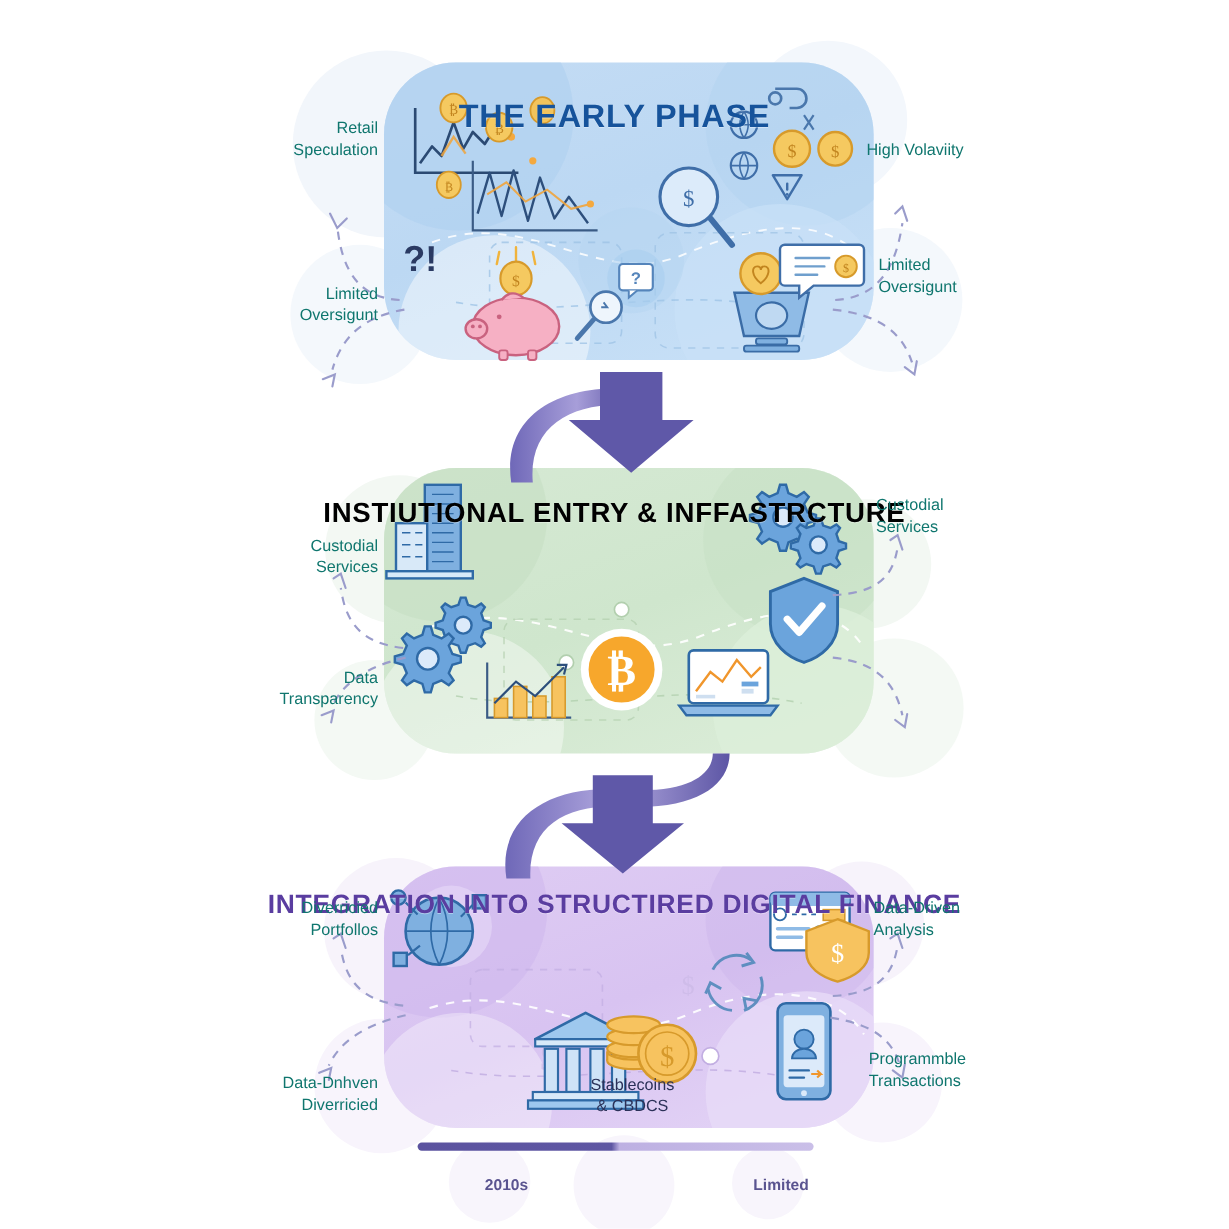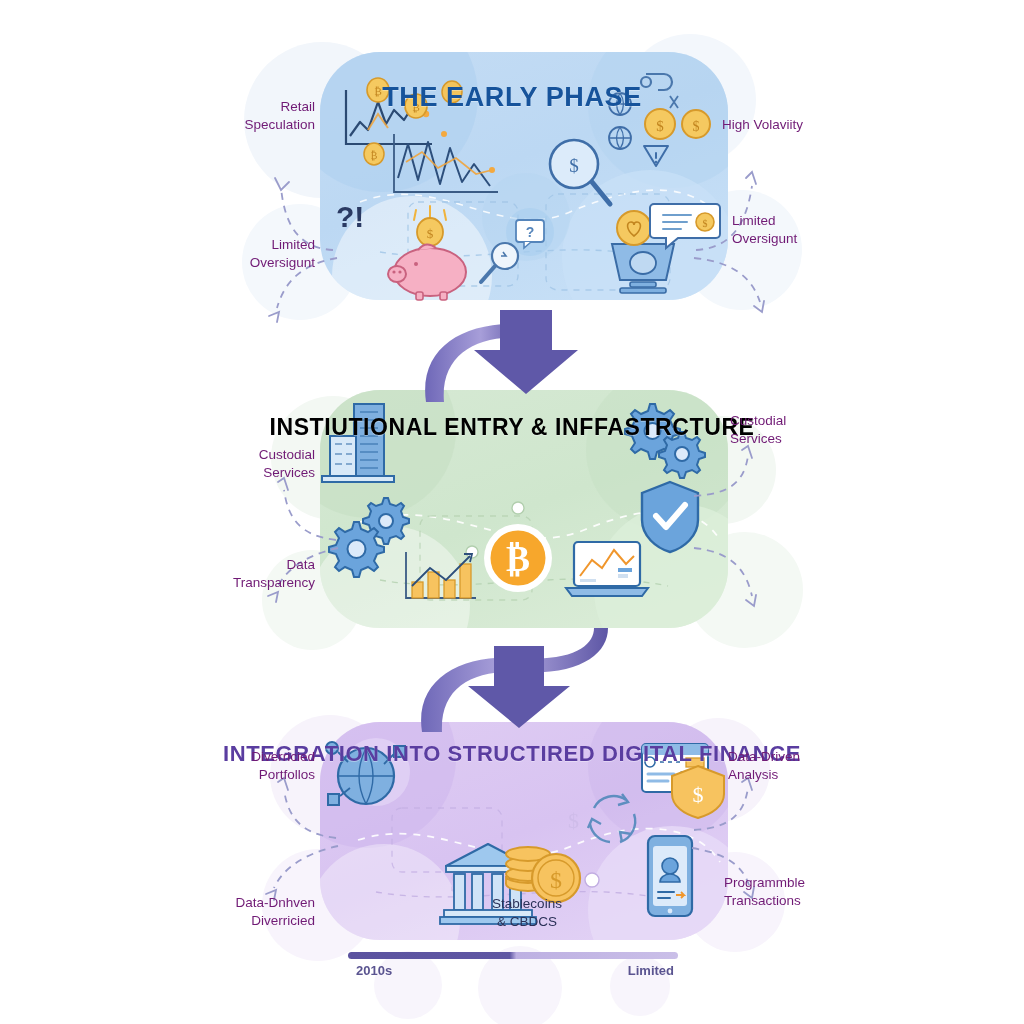--- a/index.html
+++ b/index.html
@@ -35,40 +35,40 @@
   .panel-purple{left:320px;top:722px;width:408px;height:218px;
     background:linear-gradient(160deg,#dfcdf3 0%,#d8c3f1 50%,#e4d5f6 100%);}
 
   .title-blue{color:#16539b;font-size:27px;top:82px;}
   .title-green{color:#000000;font-size:23px;top:415px;}
   .title-purple{color:#5a3da0;font-size:22px;top:742px;}
 
   
   .side-label{
     position:absolute;
-    color:#701a75;
+    color:#0f766e;
     font-size:13.5px;
     line-height:1.35;
     z-index:8;
     white-space:pre-line;
   }
   .side-label.left{text-align:right;}
   .side-label.right{text-align:left;}
 
   
   .center-caption{
     position:absolute;text-align:center;color:#2b3158;
     font-size:13.5px;line-height:1.35;z-index:9;white-space:pre-line;
   }
 
   
   .timeline{position:absolute;left:348px;top:952px;width:330px;height:40px;z-index:10;}
   .timeline-track{position:absolute;left:0;top:0;width:100%;height:7px;border-radius:4px;
     background:linear-gradient(90deg,#5b539f 0%,#5f57a3 49%,#bdb0e2 51%,#cabfe8 100%);}
-  .timeline-label{position:absolute;top:11px;font-size:13px;color:#5a5490;font-weight:bold;}
+  .timeline-label{position:absolute;top:28px;font-size:13px;color:#5a5490;font-weight:bold;margin-left:48px;}
   .tl-start{left:8px;}
   .tl-end{right:4px;}
 
   svg{display:block;overflow:visible;}
   .arrow-wrap{position:absolute;z-index:7;}
 </style>
 </head>
 <body>
 
 <div class="stage">

